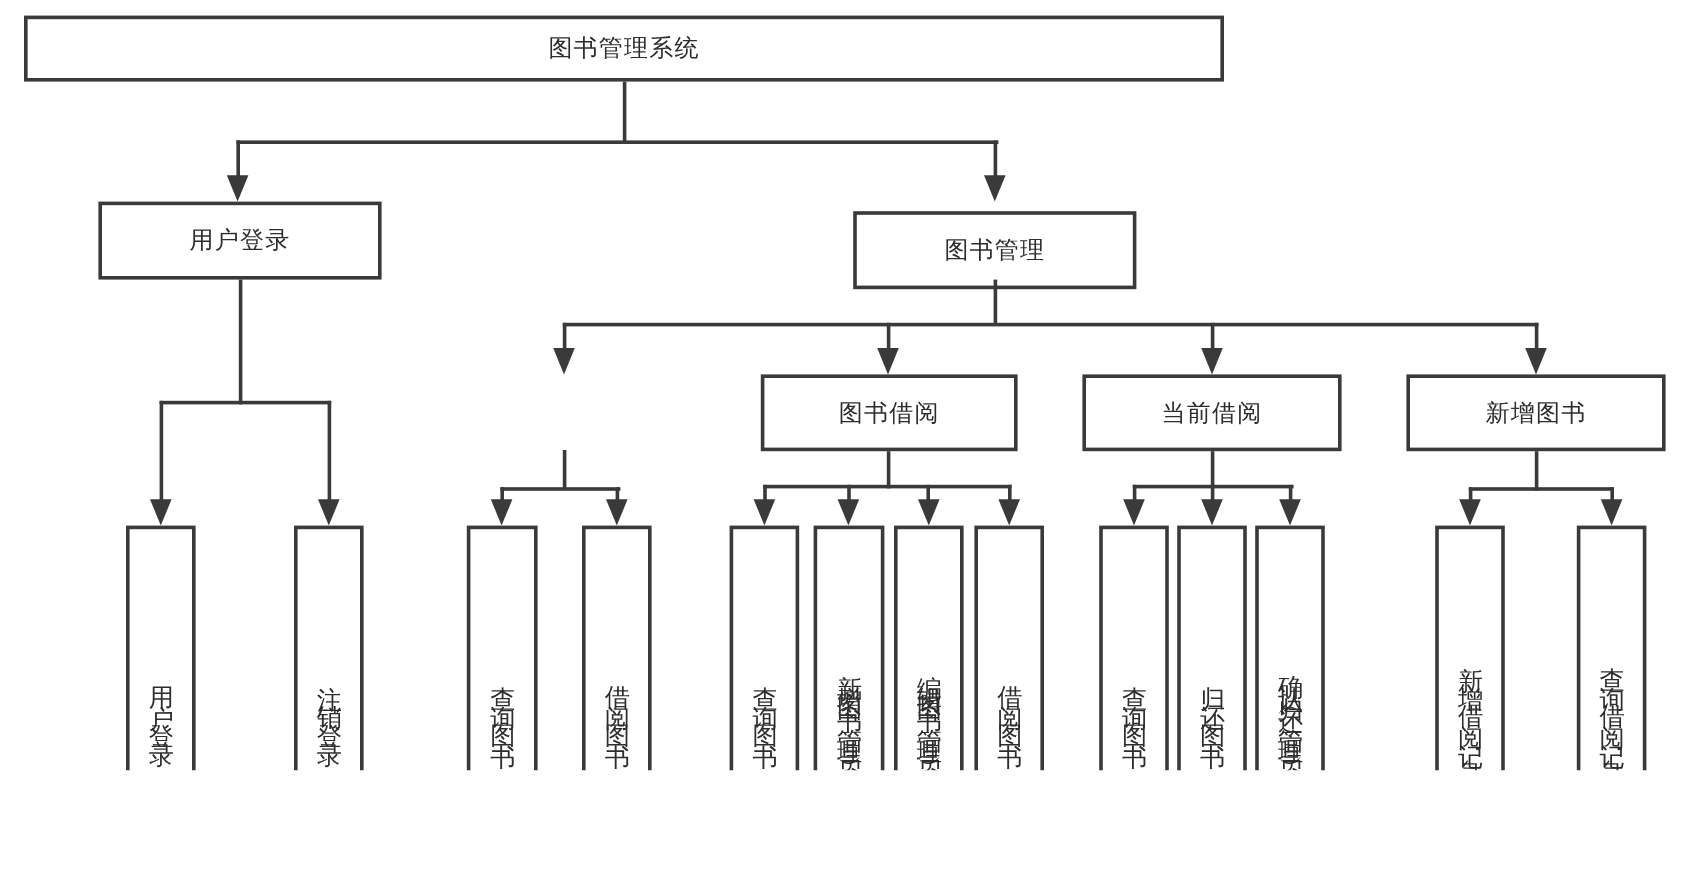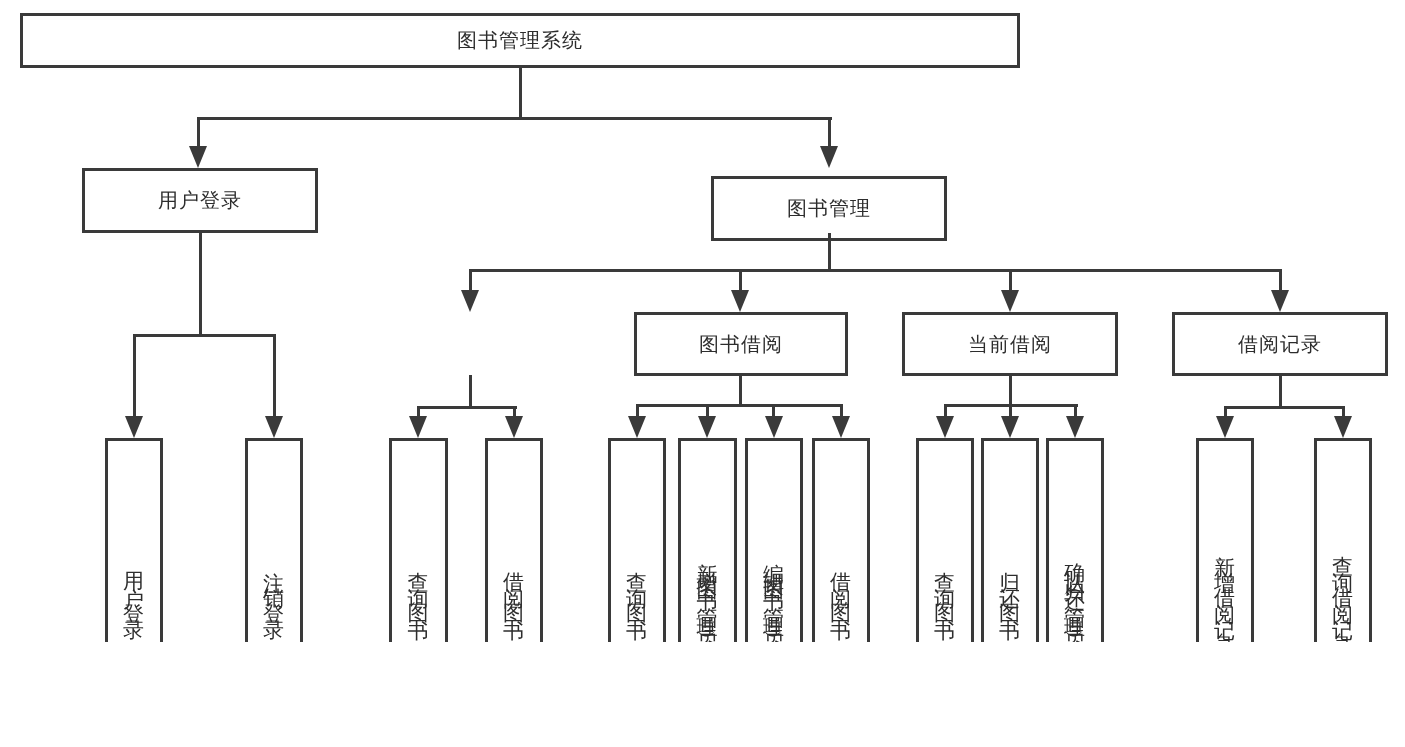--- a/index.html
+++ b/index.html
@@ -84,21 +84,21 @@
   <div class="ln" style="left:739px;top:269px;width:3px;height:24px"></div>
   <div class="ln" style="left:1009px;top:269px;width:3px;height:24px"></div>
   <div class="ln" style="left:1279px;top:269px;width:3px;height:24px"></div>
   <div class="ar" style="left:461px;top:290px"></div>
   <div class="ar" style="left:731px;top:290px"></div>
   <div class="ar" style="left:1001px;top:290px"></div>
   <div class="ar" style="left:1271px;top:290px"></div>
 
   <div class="node" style="left:634px;top:312px;width:214px;height:64px">图书借阅</div>
   <div class="node" style="left:902px;top:312px;width:216px;height:64px">当前借阅</div>
-  <div class="node" style="left:1172px;top:312px;width:216px;height:64px">借阅记录</div>
+  <div class="node" style="left:1172px;top:312px;width:216px;height:64px">新增图书</div>
 
   <div class="ln" style="left:469px;top:375px;width:3px;height:33px"></div>
   <div class="ln" style="left:417px;top:406px;width:100px;height:3px"></div>
   <div class="ln" style="left:417px;top:406px;width:3px;height:12px"></div>
   <div class="ln" style="left:513px;top:406px;width:3px;height:12px"></div>
   <div class="ar" style="left:409px;top:416px"></div>
   <div class="ar" style="left:505px;top:416px"></div>
 
   <div class="ln" style="left:739px;top:376px;width:3px;height:31px"></div>
   <div class="ln" style="left:636px;top:404px;width:207px;height:3px"></div>

